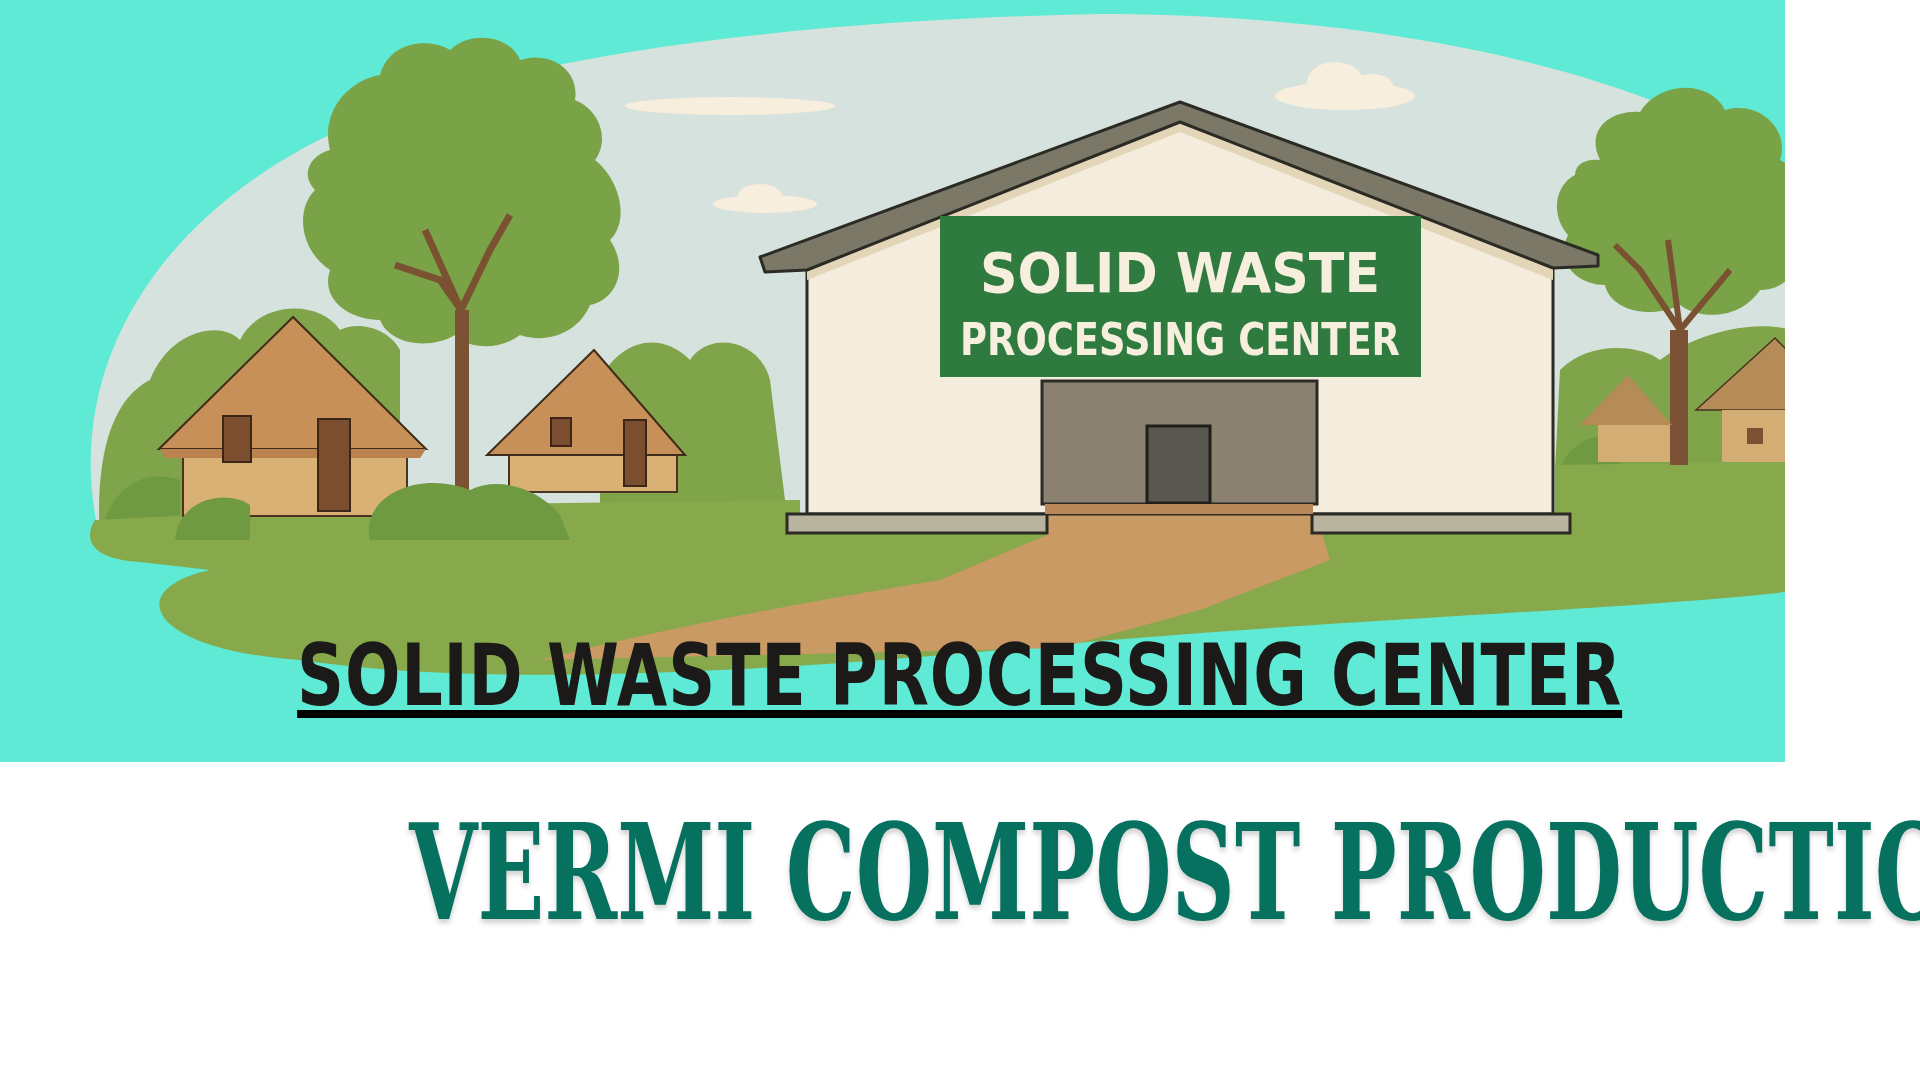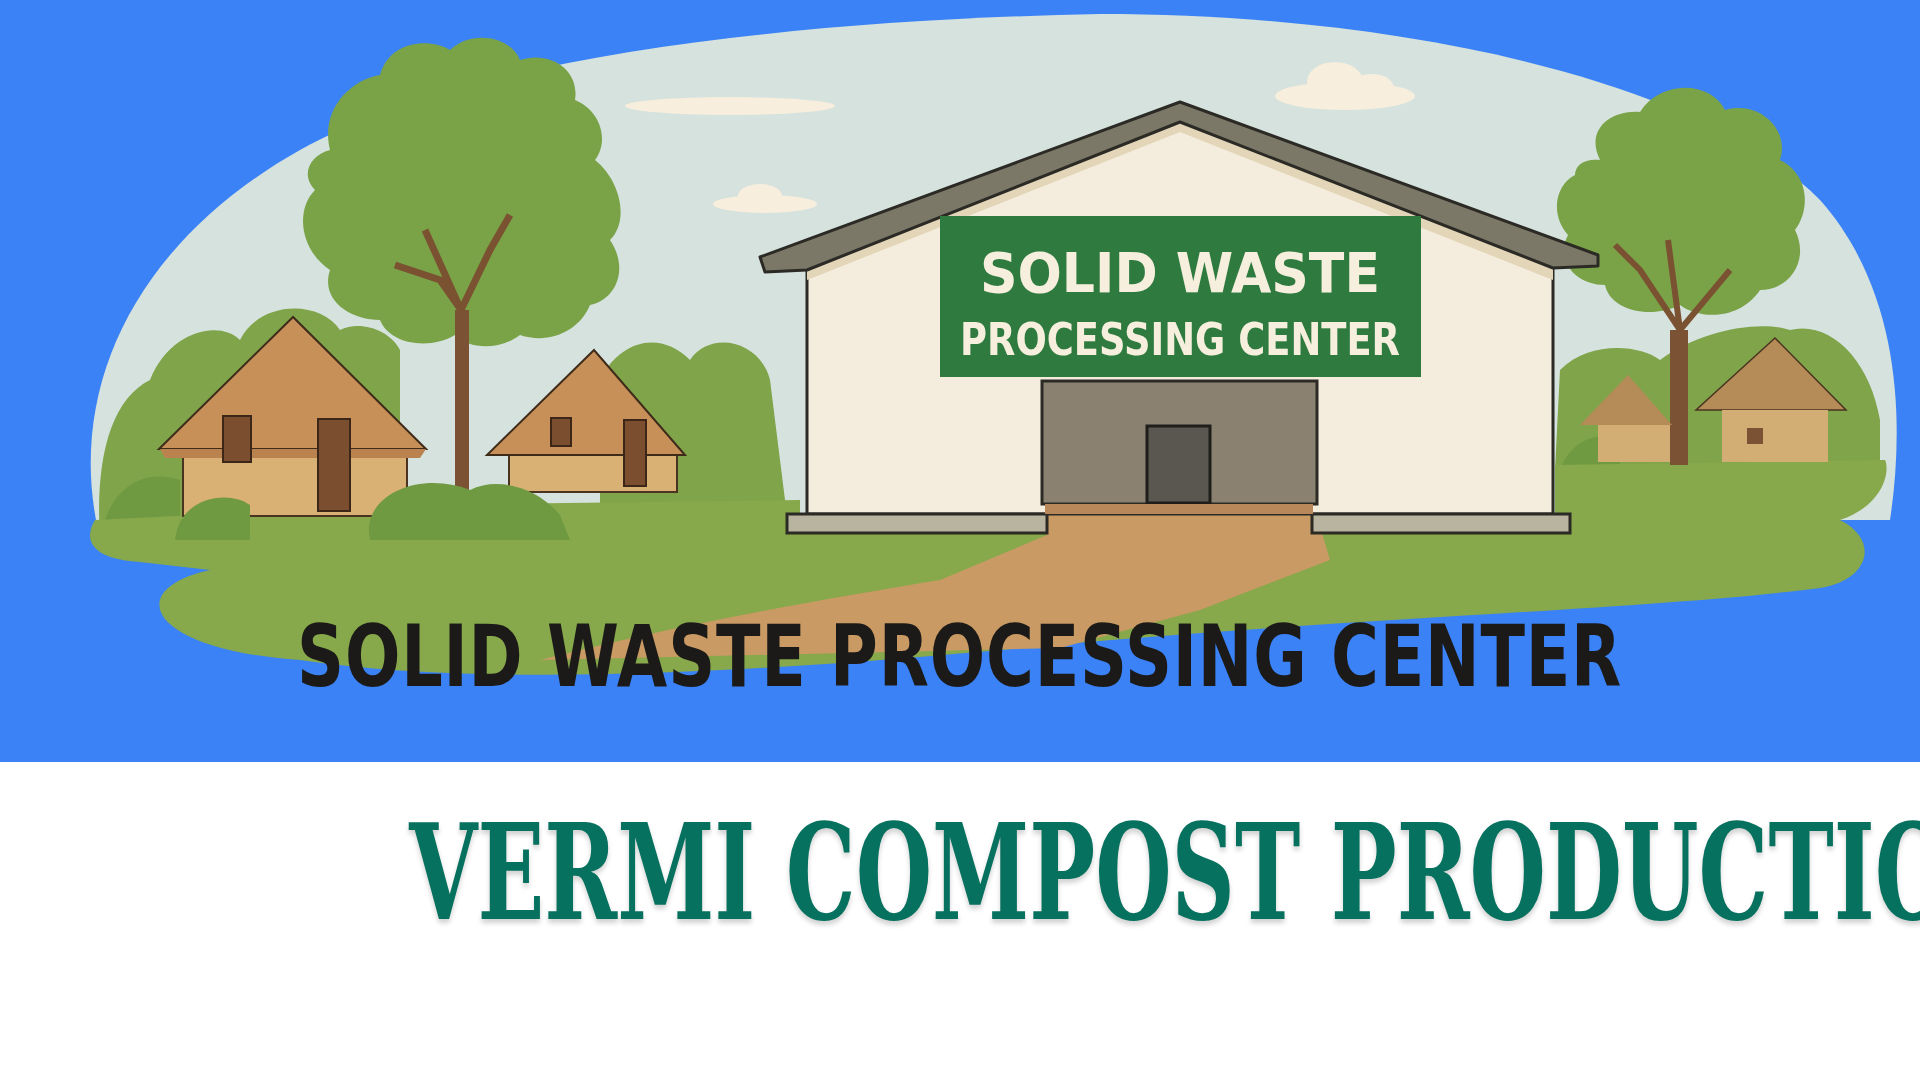--- a/index.html
+++ b/index.html
@@ -2,28 +2,28 @@
 <html><head>
   <meta charset="utf-8">
   <style>
     html, body { margin: 0; padding: 0; }
     body {
       width: 1920px; height: 1080px; overflow: hidden; position: relative;
       background: #ffffff;
       font-family: "DejaVu Sans", sans-serif;
     }
     .banner {
-      position: absolute; left: 0; top: 0; width: 1920px; height: 762px;
-      background: #3b82f6;
+      position: absolute; left: 0; top: 0; width: 1785px; height: 762px;
+      background: #5eead4;
       overflow: hidden;
     }
     .scene { position: absolute; left: 0; top: 0; width: 1920px; height: 762px; }
     .caption-wrap {
-      position: absolute; left: 0; top: 611px; width: 1920px; height: 90px;
-      display: flex; justify-content: center; align-items: center;
+      position: absolute; left: 0; top: 630px; width: 1920px; height: 90px;
+      display: flex; justify-content: center; align-items: center; text-decoration: underline;
     }
     .caption {
       font-family: "DejaVu Sans", sans-serif;
       font-weight: bold;
       font-size: 86px;
       letter-spacing: 1px;
       color: #1b1a18;
       white-space: nowrap;
       transform: scaleX(0.80);
       transform-origin: center;

